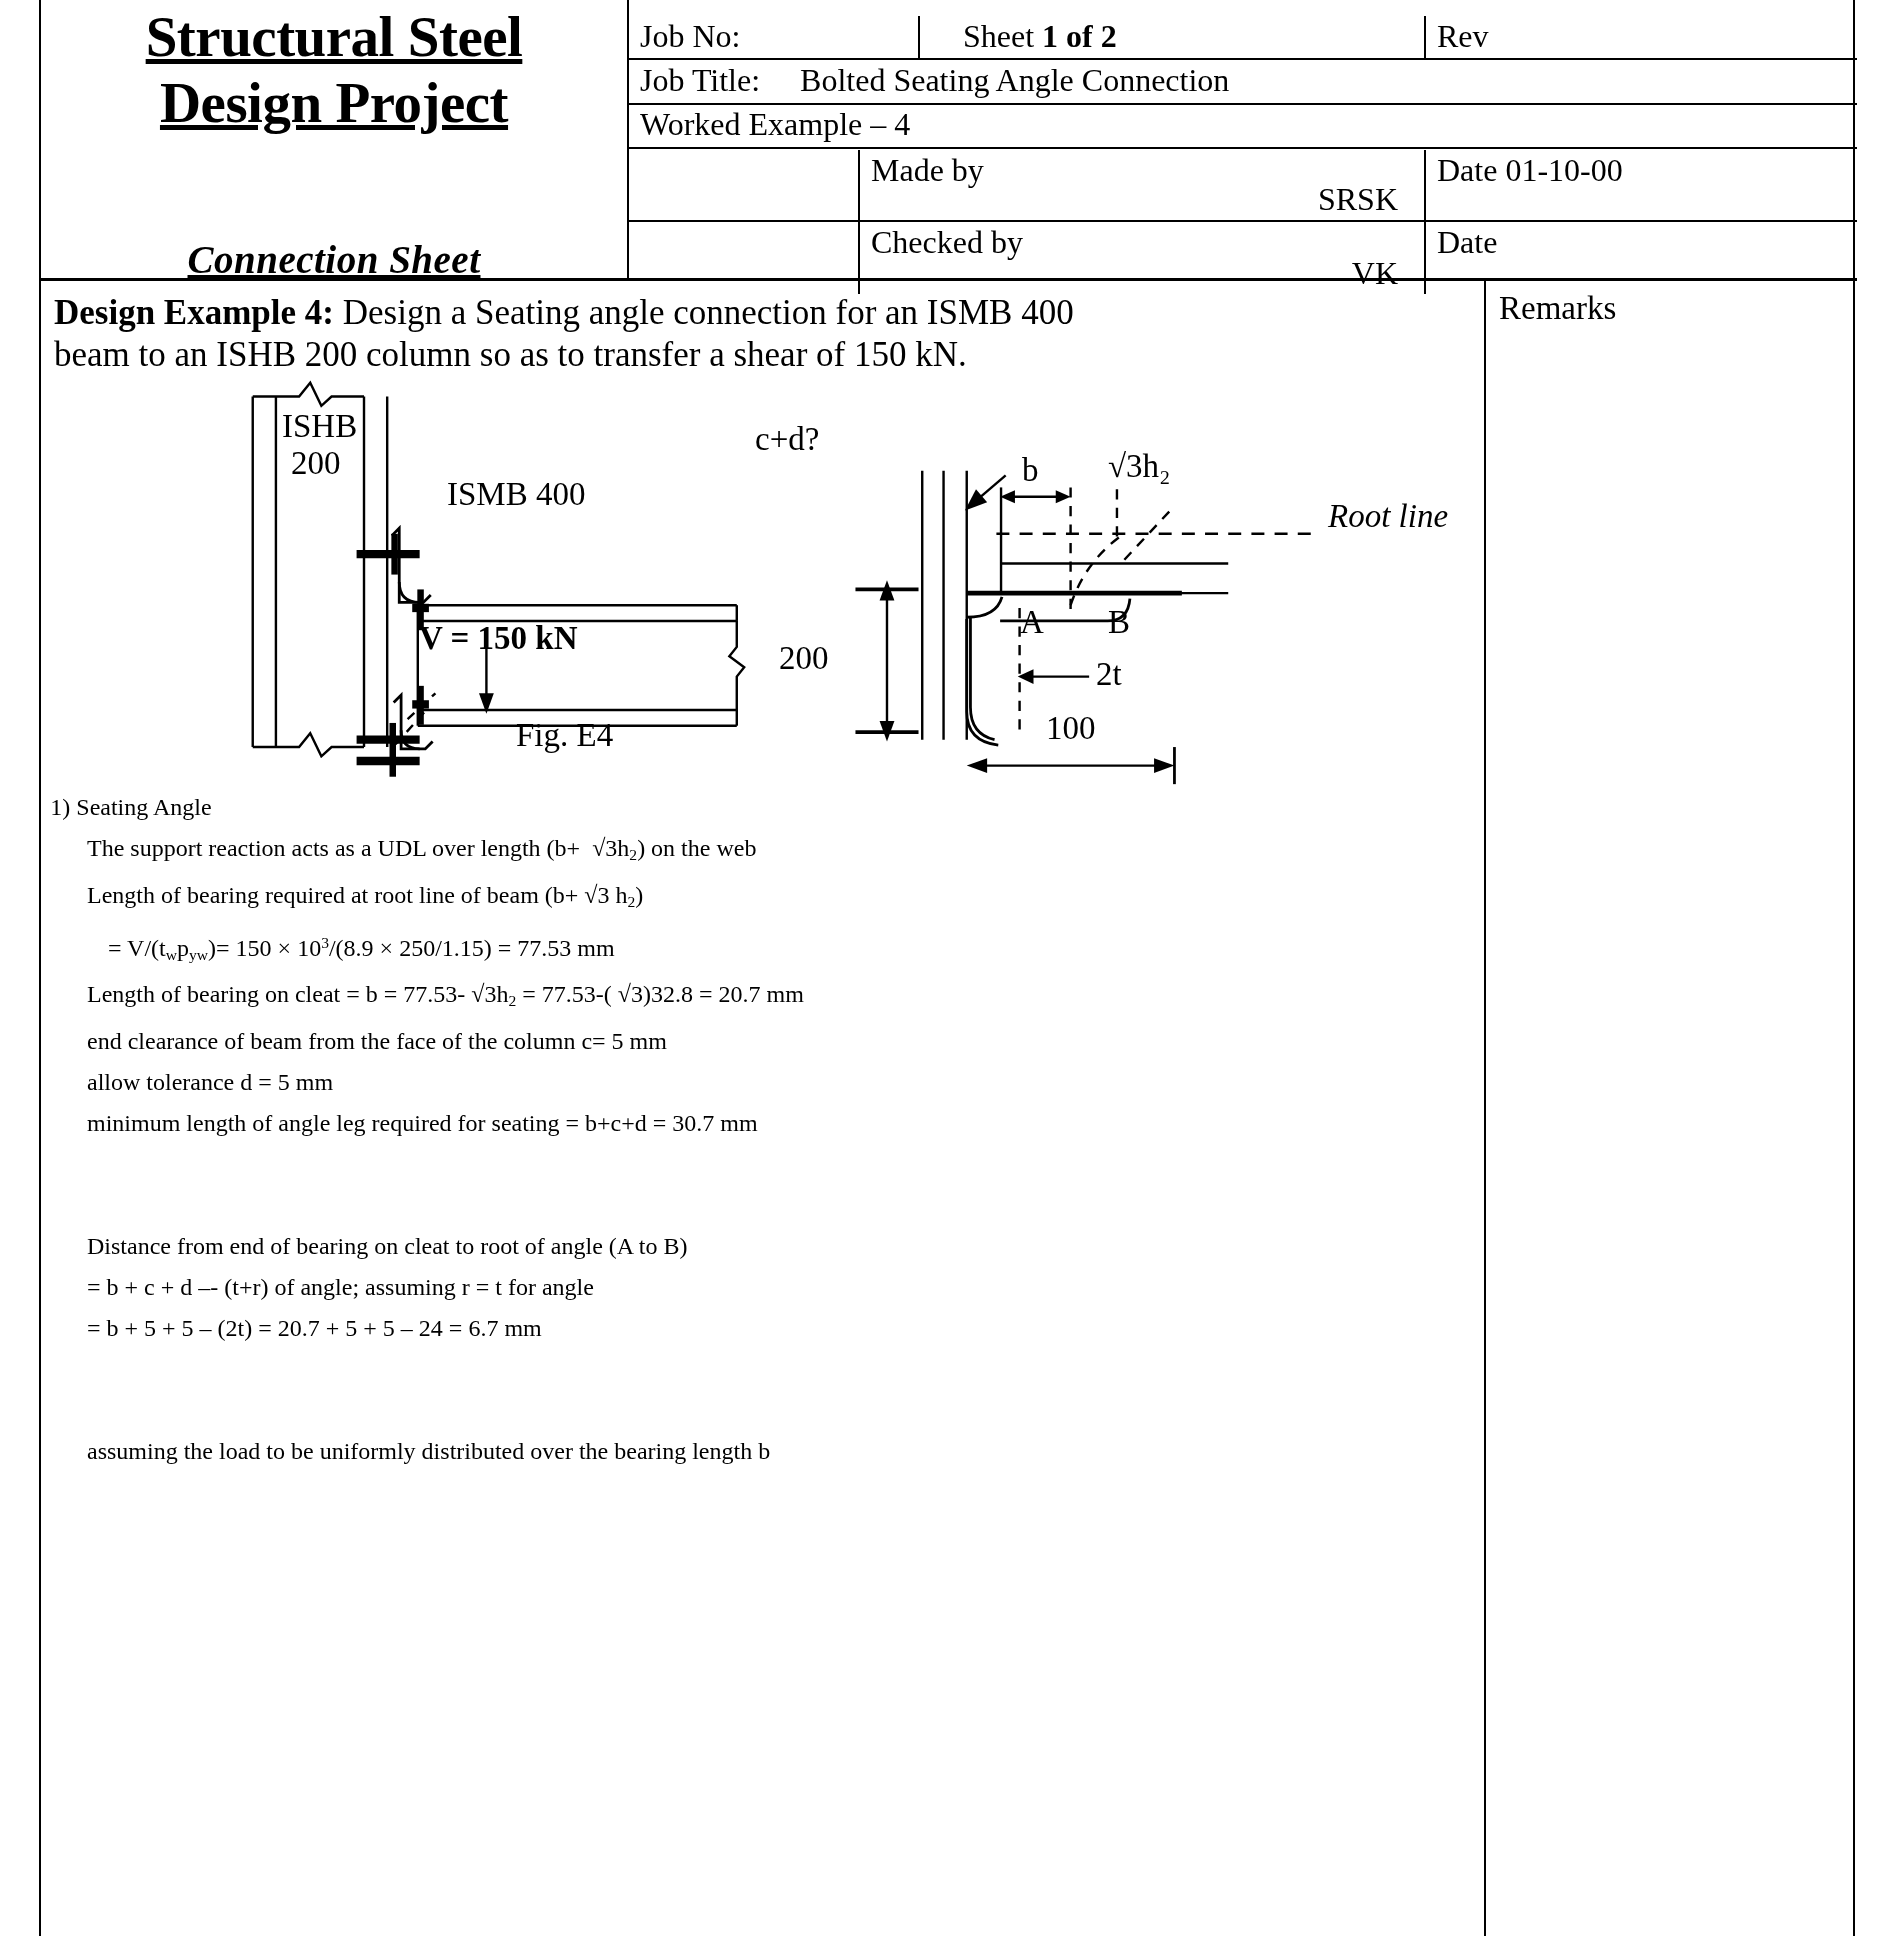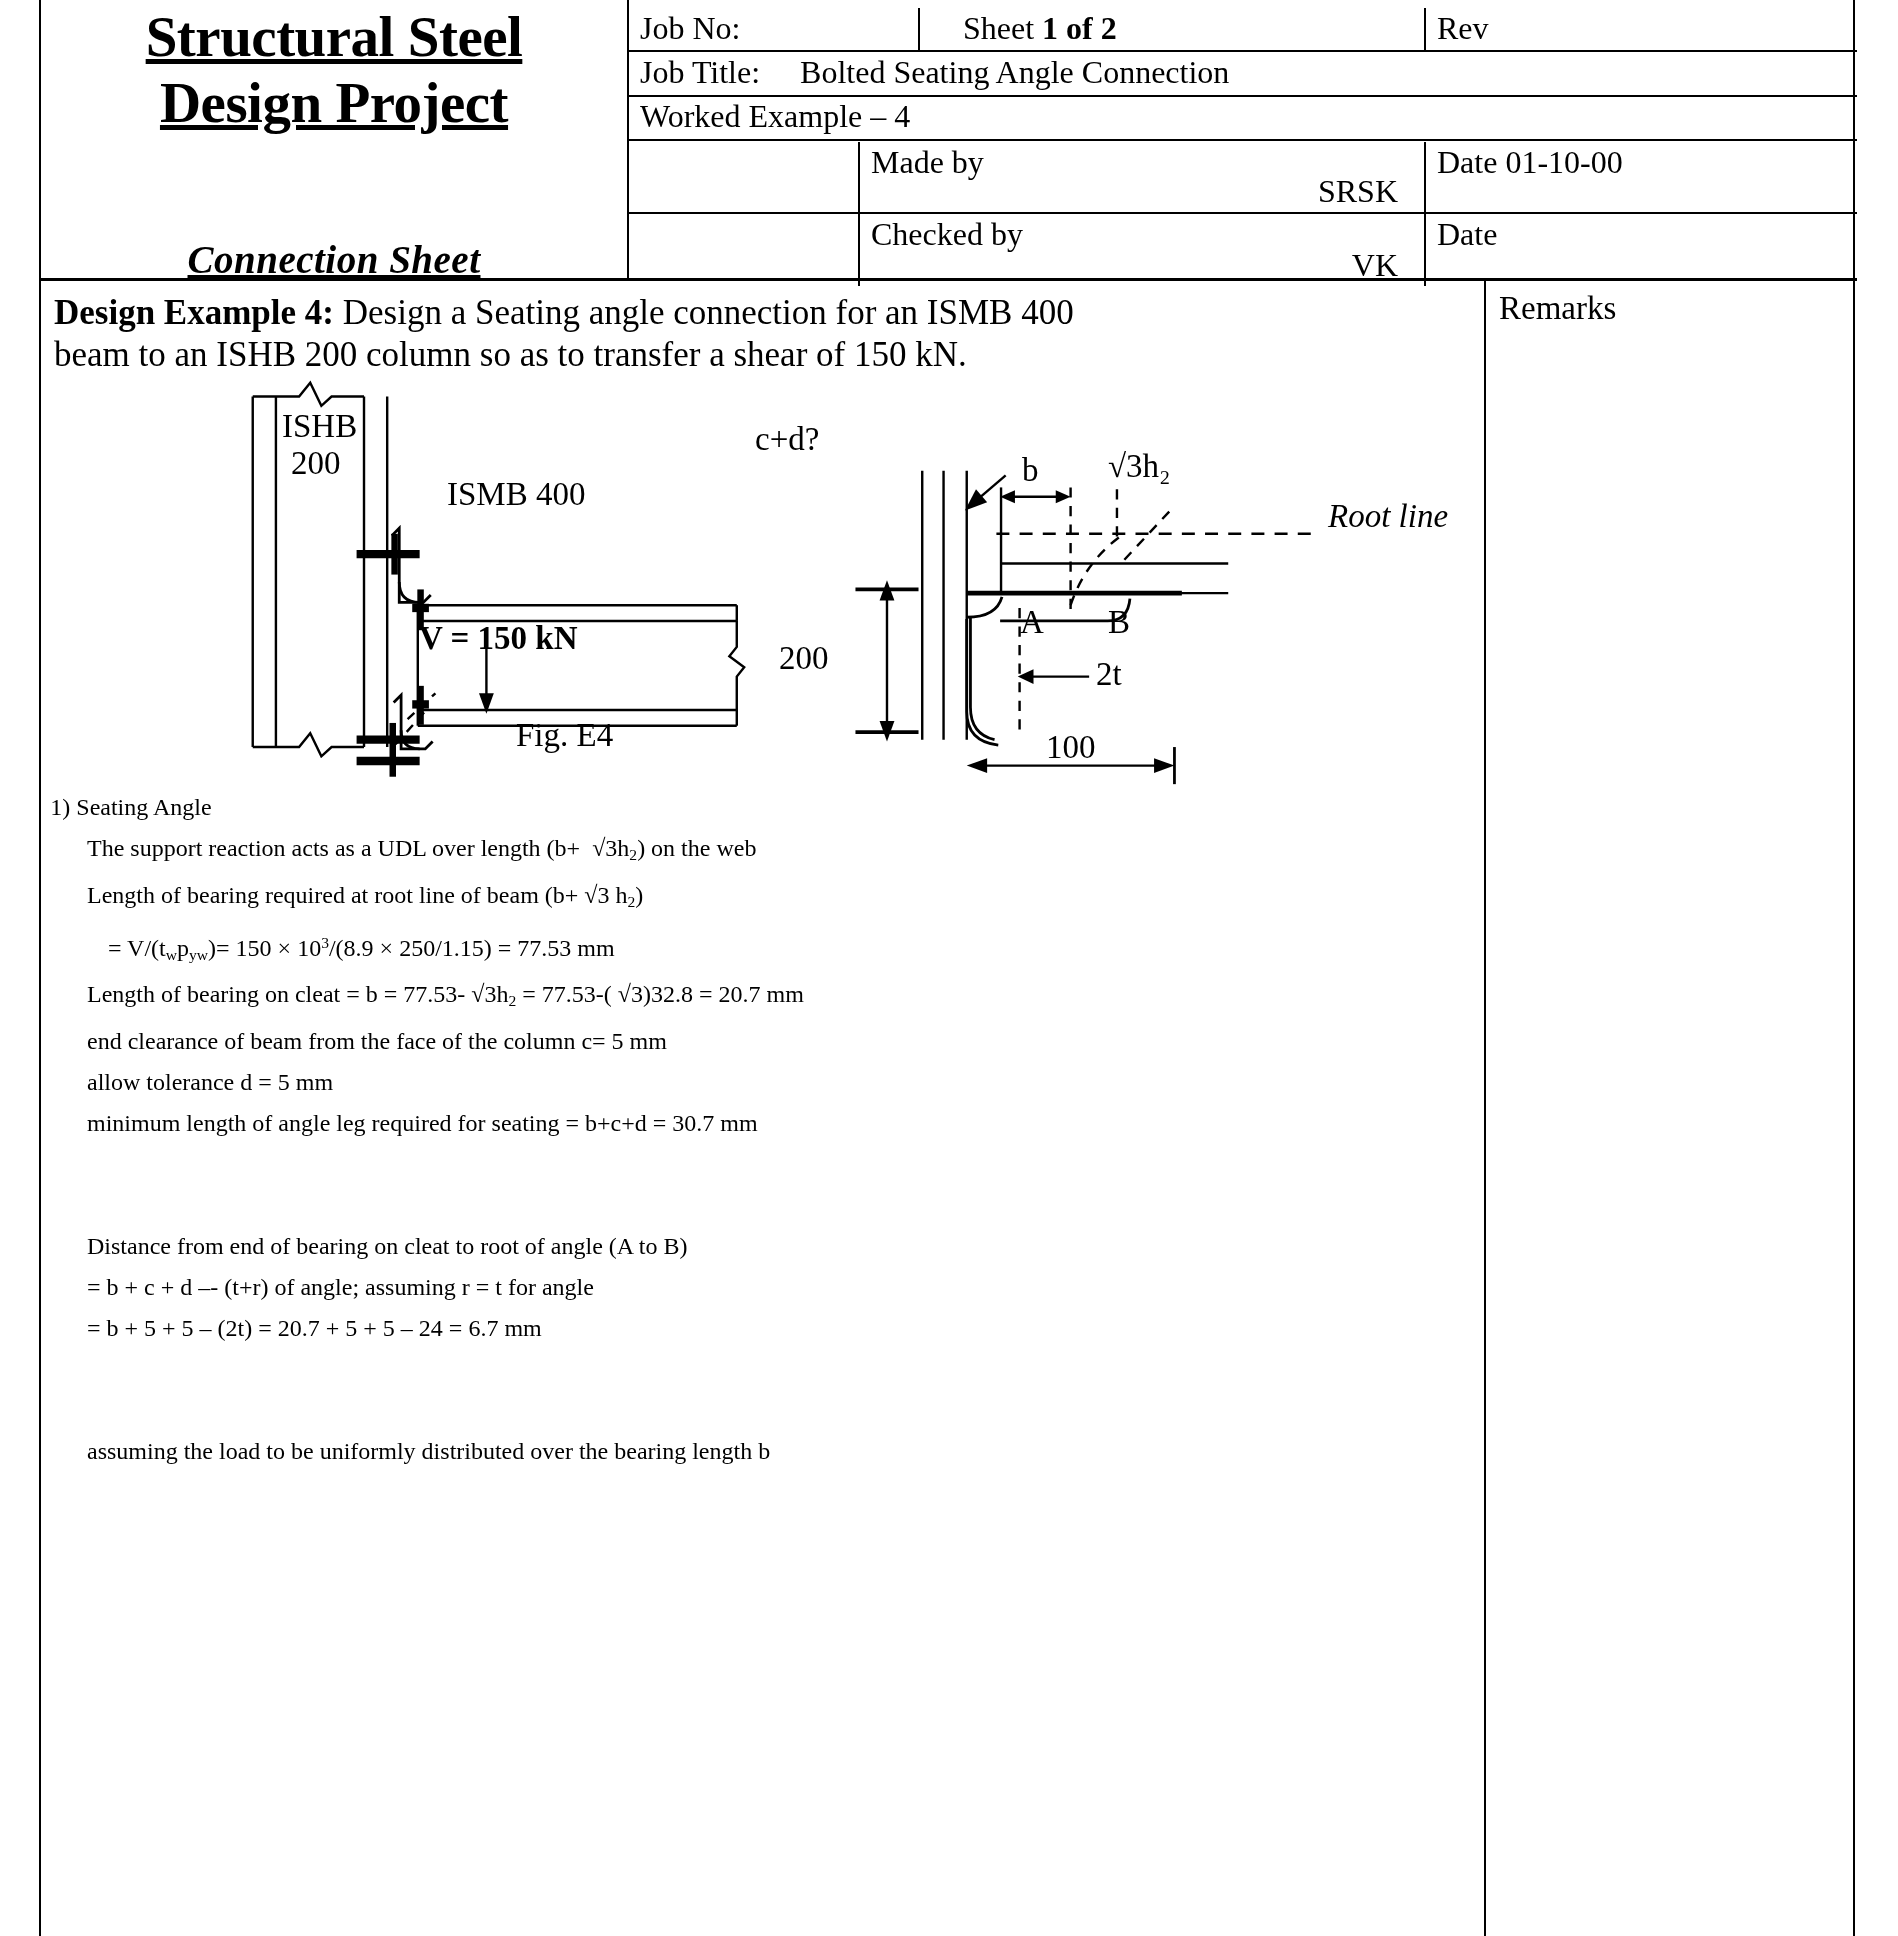--- a/index.html
+++ b/index.html
@@ -47,21 +47,21 @@
   .title-calc {
     font-weight: bold;
     font-style: italic;
     font-size: 39px;
     margin-top: 104px;
     letter-spacing: 0.5px;
   }
 
   .hdr-right {
     position: absolute;
-    left: 588px; top: 8px;
+    left: 588px; top: 16px;
     width: 1228px; height: 344px;
   }
   .hcell {
     position: absolute;
     box-sizing: border-box;
     font-size: 32px;
     padding-left: 11px;
     padding-top: 1.9px;
     white-space: nowrap;
   }
@@ -320,21 +320,21 @@
         <div class="figlabel" style="left:336px; top:339px;">Fig. E4</div>
 
         <div class="figlabel" style="left:575px; top:43px;">c+d?</div>
         <div class="figlabel" style="left:842px; top:74px;">b</div>
         <div class="figlabel" style="left:928px; top:70px;">√3h₂</div>
         <div class="figlabel" style="left:1148px; top:120px;font-style:italic;">Root line</div>
         <div class="figlabel" style="left:840px; top:226px;">A</div>
         <div class="figlabel" style="left:928px; top:226px;">B</div>
         <div class="figlabel" style="left:916px; top:278px;">2t</div>
         <div class="figlabel" style="left:599px; top:262px;">200</div>
-        <div class="figlabel" style="left:866px; top:351px;">100</div>
+        <div class="figlabel" style="left:866px; top:332px;">100</div>
       </div>
 
       <div class="calcs">
         <div class="cline ind0">1) Seating Angle</div>
 
         <div class="cline ind1">The support reaction acts as a UDL over length (b+&nbsp; √3h<sub>2</sub>) on the web</div>
 
         <div class="cline ind1">Length of bearing required at root line of beam (b+ √3 h<sub>2</sub>)</div>
 
         <div class="cline ind2">= V/(t<sub>w</sub>p<sub>yw</sub>)= 150 × 10<sup>3</sup>/(8.9 × 250/1.15) = 77.53 mm</div>

